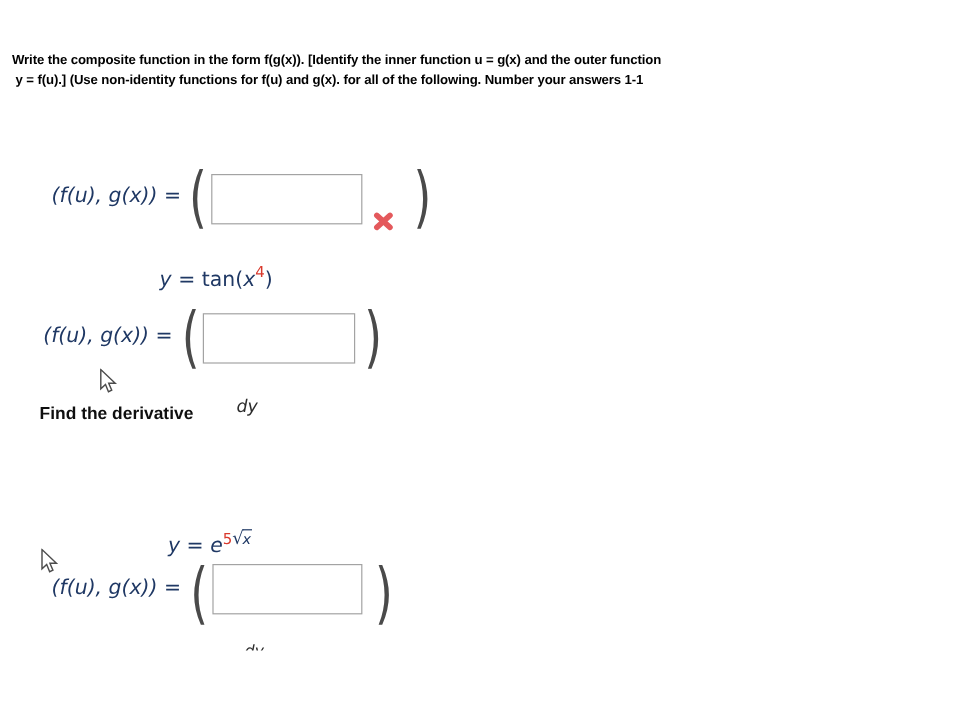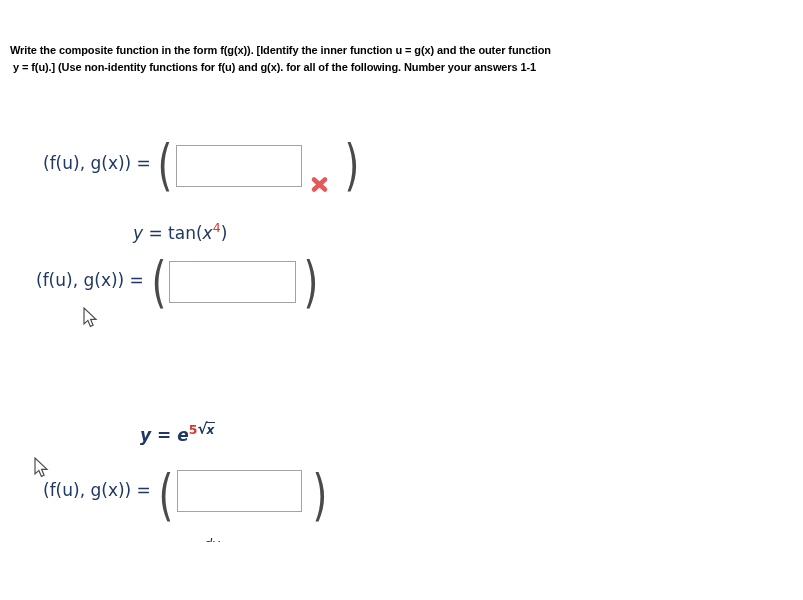--- a/index.html
+++ b/index.html
@@ -6,21 +6,21 @@
   .page{position:relative;width:803px;height:568px;background:#ffffff;overflow:hidden;
         font-family:"Liberation Sans",sans-serif;}
   .abs{position:absolute;}
   .instr{font-size:11px;font-weight:600;color:#000;letter-spacing:-0.1px;white-space:nowrap;}
   .math{font-family:"DejaVu Sans",sans-serif;font-size:17px;color:#1f3864;white-space:nowrap;}
   .it{font-style:italic;}
   .red{color:#d9392c;}
   .sp{font-size:12.5px;position:relative;top:-7px;}
   .radicand{border-top:1.4px solid #1f3864;padding:0 1px 0 0;margin-left:-1px;font-size:12px;}
   .rad{font-size:15px;}
-  .anslabel{font-family:"DejaVu Sans",sans-serif;font-size:17px;color:#1f3864;white-space:nowrap;}
+  .anslabel{font-family:"DejaVu Sans",sans-serif;font-style:italic;font-size:17px;color:#1f3864;white-space:nowrap;}
   .bigparen{font-family:"DejaVu Sans",sans-serif;font-size:56px;line-height:56px;color:#4a4a4a;
             display:inline-block;transform:scaleX(0.68);transform-origin:center;font-weight:400;}
   .ansbox{position:absolute;border:1px solid #a3a3a3;background:#fff;outline:none;
           font-family:"DejaVu Sans",sans-serif;font-size:15px;padding:2px 6px;box-sizing:border-box;}
   .clip{position:absolute;overflow:hidden;}
   .derivprompt{font-size:14.5px;font-weight:600;color:#0f0f0f;white-space:nowrap;}
   .dytext{font-family:"DejaVu Sans",sans-serif;font-style:italic;font-size:14.5px;color:#2b2b2b;}
 </style>
 </head>
 <body>
@@ -50,22 +50,26 @@
   <span class="abs bigparen" style="left:148px;top:254px;">(</span>
   <input class="ansbox" style="left: 169px; top: 261px; width: 127px; height: 42px;" value="">
   <span class="abs bigparen" style="left:300px;top:254px;">)</span>
 
   <span class="abs" style="left:82px;top:307px;">
     <svg width="20" height="22" viewBox="0 0 20 22">
       <path d="M2,1 L2,17 L5.9,13.4 L8.4,19.4 L11.1,18.2 L8.6,12.3 L14,12.3 Z" fill="#ffffff" stroke="#4d4d4d" stroke-width="1.2"></path>
     </svg>
   </span>
 
+  <div class="clip" style="left:33px;top:330px;width:240px;height:22px;">
+    <span class="abs derivprompt" style="left:0px;top:7px;">Find the derivative</span>
+    <span class="abs dytext" style="left:164px;top:1px;">dy</span>
+  </div>
 
-  <div class="abs math" style="left:140px;top:425px;font-weight:bold;">
+  <div class="abs math" style="left:140px;top:445px;">
     <span class="it">y</span><span> = </span><span class="it">e</span><span class="sp red">5</span><span class="sp rad">√</span><span class="sp it radicand">x</span>
   </div>
 
   <span class="abs" style="left:33px;top:457px;">
     <svg width="20" height="22" viewBox="0 0 20 22">
       <path d="M2,1 L2,17 L5.9,13.4 L8.4,19.4 L11.1,18.2 L8.6,12.3 L14,12.3 Z" fill="#ffffff" stroke="#4d4d4d" stroke-width="1.2"></path>
     </svg>
   </span>
 
   <div class="abs anslabel" style="left:43px;top:480px;">(f(u), g(x)) =</div>

